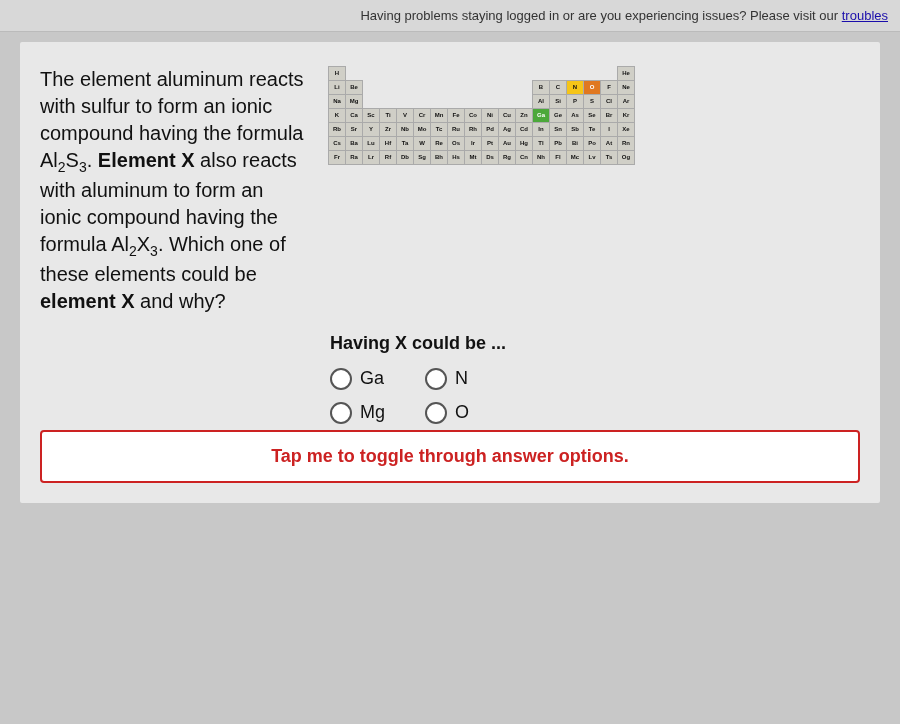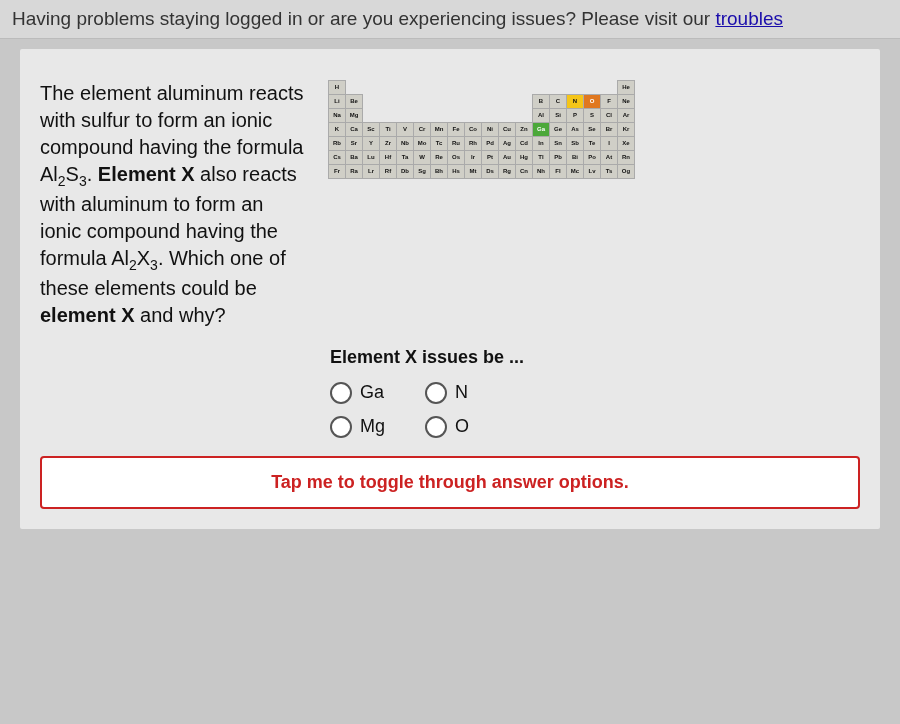--- a/index.html
+++ b/index.html
@@ -10,37 +10,37 @@
       width: 900px;
       min-height: 724px;
       display: flex;
       flex-direction: column;
       align-items: center;
     }
 
     .top-bar {
       width: 100%;
       background: #d8d8d8;
-      text-align: left;
+      text-align: right;
       padding: 8px 12px;
-      font-size: 19px;
+      font-size: 13px;
       color: #333;
       border-bottom: 1px solid #bbb;
     }
 
     .top-bar a {
       color: #1a0dab;
       text-decoration: underline;
     }
 
     .main-content {
       background: #e8e8e8;
       width: 860px;
       margin: 10px auto;
-      padding: 31px 20px 20px 20px;
+      padding: 24px 20px 20px 20px;
       border-radius: 2px;
     }
 
     .content-row {
       display: flex;
       flex-direction: row;
       gap: 18px;
       align-items: flex-start;
     }
 
@@ -163,21 +163,21 @@
       flex-shrink: 0;
     }
 
     .why-question {
       margin-top: 22px;
       font-size: 17px;
       color: #111;
     }
 
     .toggle-button {
-      margin-top: 18px;
+      margin-top: 6px;
       width: 100%;
       background: white;
       border: 2.5px solid #cc2222;
       border-radius: 4px;
       padding: 14px;
       text-align: center;
       font-size: 18px;
       font-weight: bold;
       color: #cc2222;
       cursor: pointer;
@@ -320,21 +320,21 @@
           </tr>
         </tbody>
       </table>
     </div>
   </div>
 
   
   <div class="answer-section">
     <div class="answer-left"></div>
     <div class="answer-right">
-      <div class="element-x-label">Element X issues be ...</div>
+      <div class="element-x-label">Having X could be ...</div>
       <div class="options-grid">
 
         <div class="radio-option">
           <div class="radio-circle"></div>
           <span>Ga</span>
         </div>
 
         <div class="radio-option">
           <div class="radio-circle"></div>
           <span>N</span>

